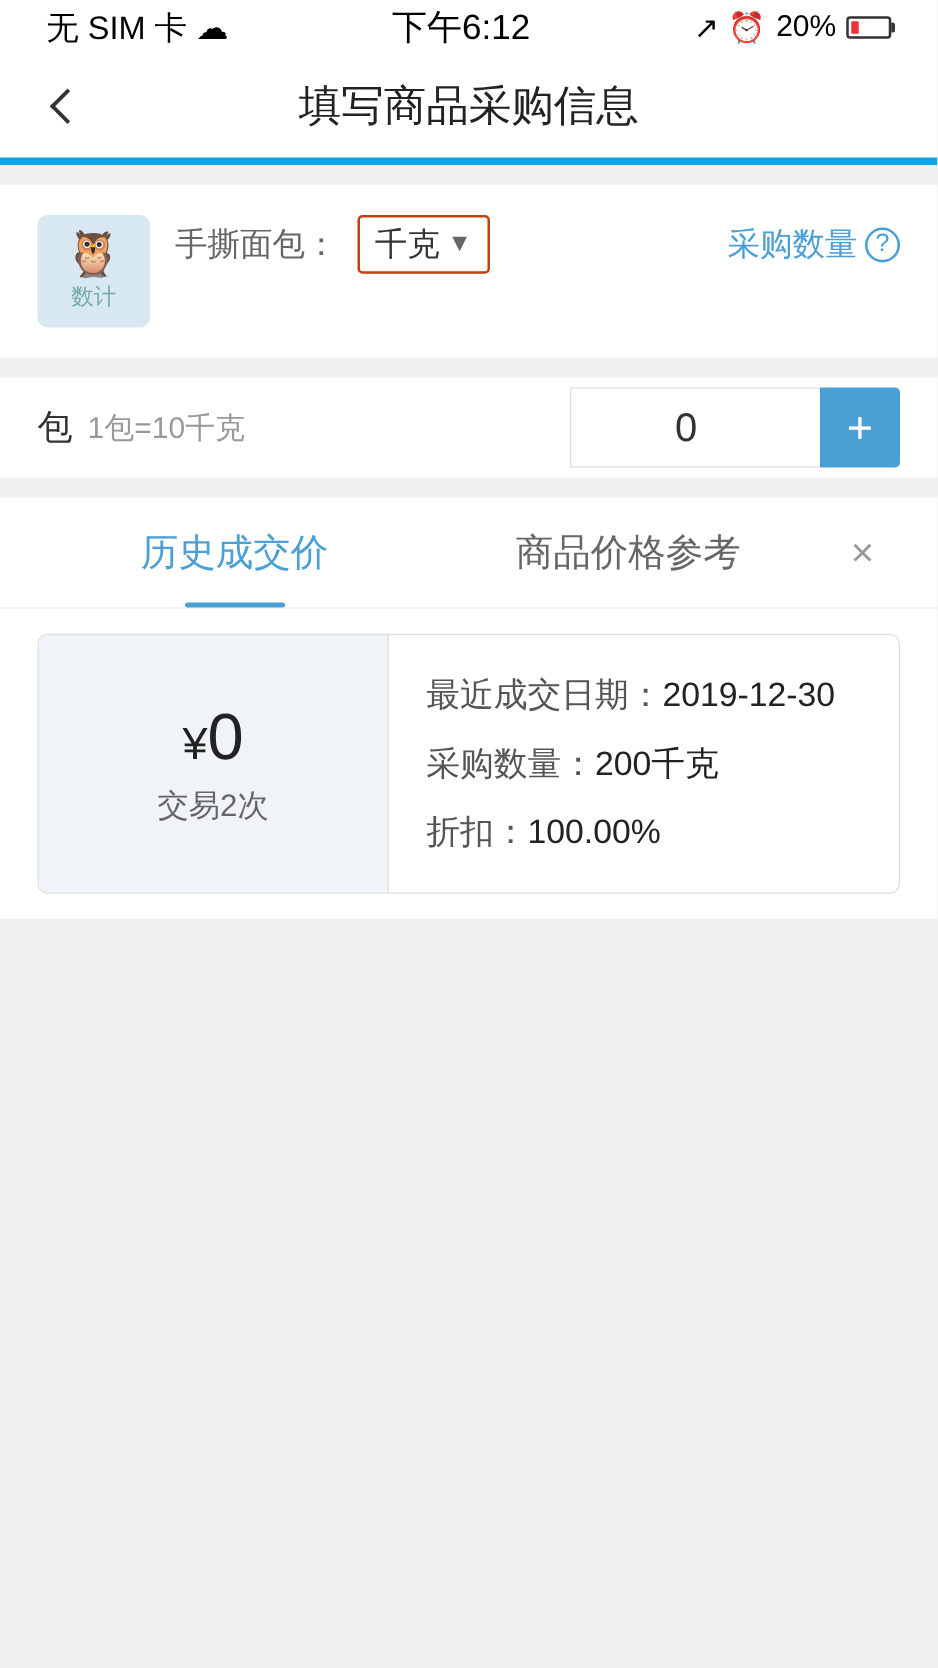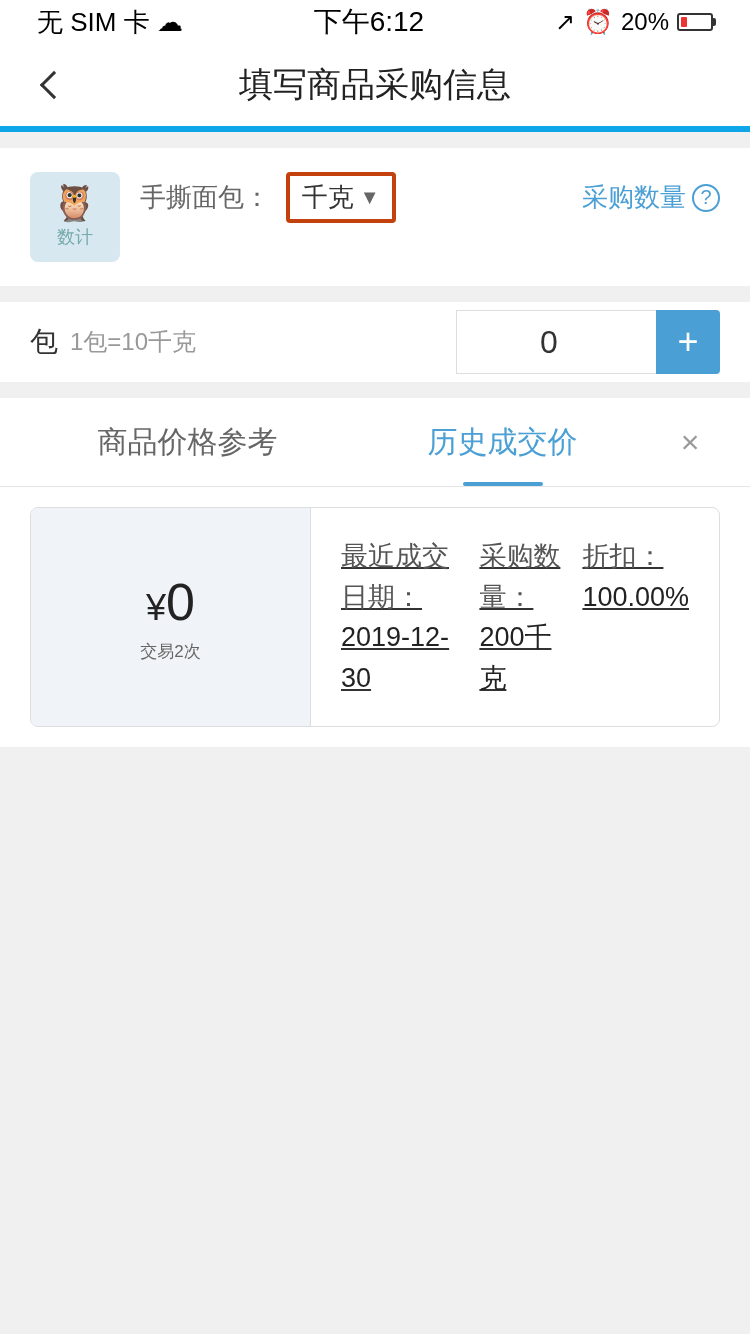--- a/index.html
+++ b/index.html
@@ -156,21 +156,21 @@
       align-items: center;
       justify-content: space-between;
     }
     .purchase-unit-label {
       font-size: 26px;
       color: #666;
     }
     .unit-dropdown {
       display: inline-flex;
       align-items: center;
-      border: 4px solid #c2410c;
+      border: 2px solid #c2410c;
       border-radius: 4px;
       padding: 4px 12px;
       font-size: 26px;
       color: #333;
       gap: 6px;
       margin-left: 8px;
     }
     .dropdown-arrow {
       font-size: 20px;
       color: #666;
@@ -321,31 +321,30 @@
     }
     .card-price {
       font-size: 52px;
       font-weight: 300;
       color: #222;
     }
     .card-price-symbol {
       font-size: 36px;
     }
     .card-trade-count {
-      font-size: 17px;
+      font-size: 25px;
       color: #666;
       margin-top: 8px;
     }
     .card-right {
       flex: 1;
       padding: 28px 30px;
       display: flex;
-      flex-direction: row;
+      flex-direction: column;
       gap: 14px;
-      text-decoration: underline;
     }
     .card-detail-row {
       font-size: 27px;
       color: #333;
       line-height: 1.5;
     }
     .card-detail-label {
       color: #555;
     }
     .card-detail-value {
@@ -407,25 +406,25 @@
     <span class="quantity-conversion">1包=10千克</span>
   </div>
   <div class="quantity-input-group">
     <input class="quantity-input" type="number" value="0" style="">
     <button class="quantity-plus-btn">+</button>
   </div>
 </div>
 
 <div class="tabs-section">
   <div class="tabs-header">
+    <div class="tab-item active">
+      <span>历史成交价</span>
+    </div>
     <div class="tab-item">
       <span>商品价格参考</span>
-    </div>
-    <div class="tab-item active">
-      <span>历史成交价</span>
     </div>
     <div class="tab-close">
       <span>×</span>
     </div>
   </div>
 </div>
 
 <div class="card-section">
   <div class="history-card">
     <div class="card-left">

